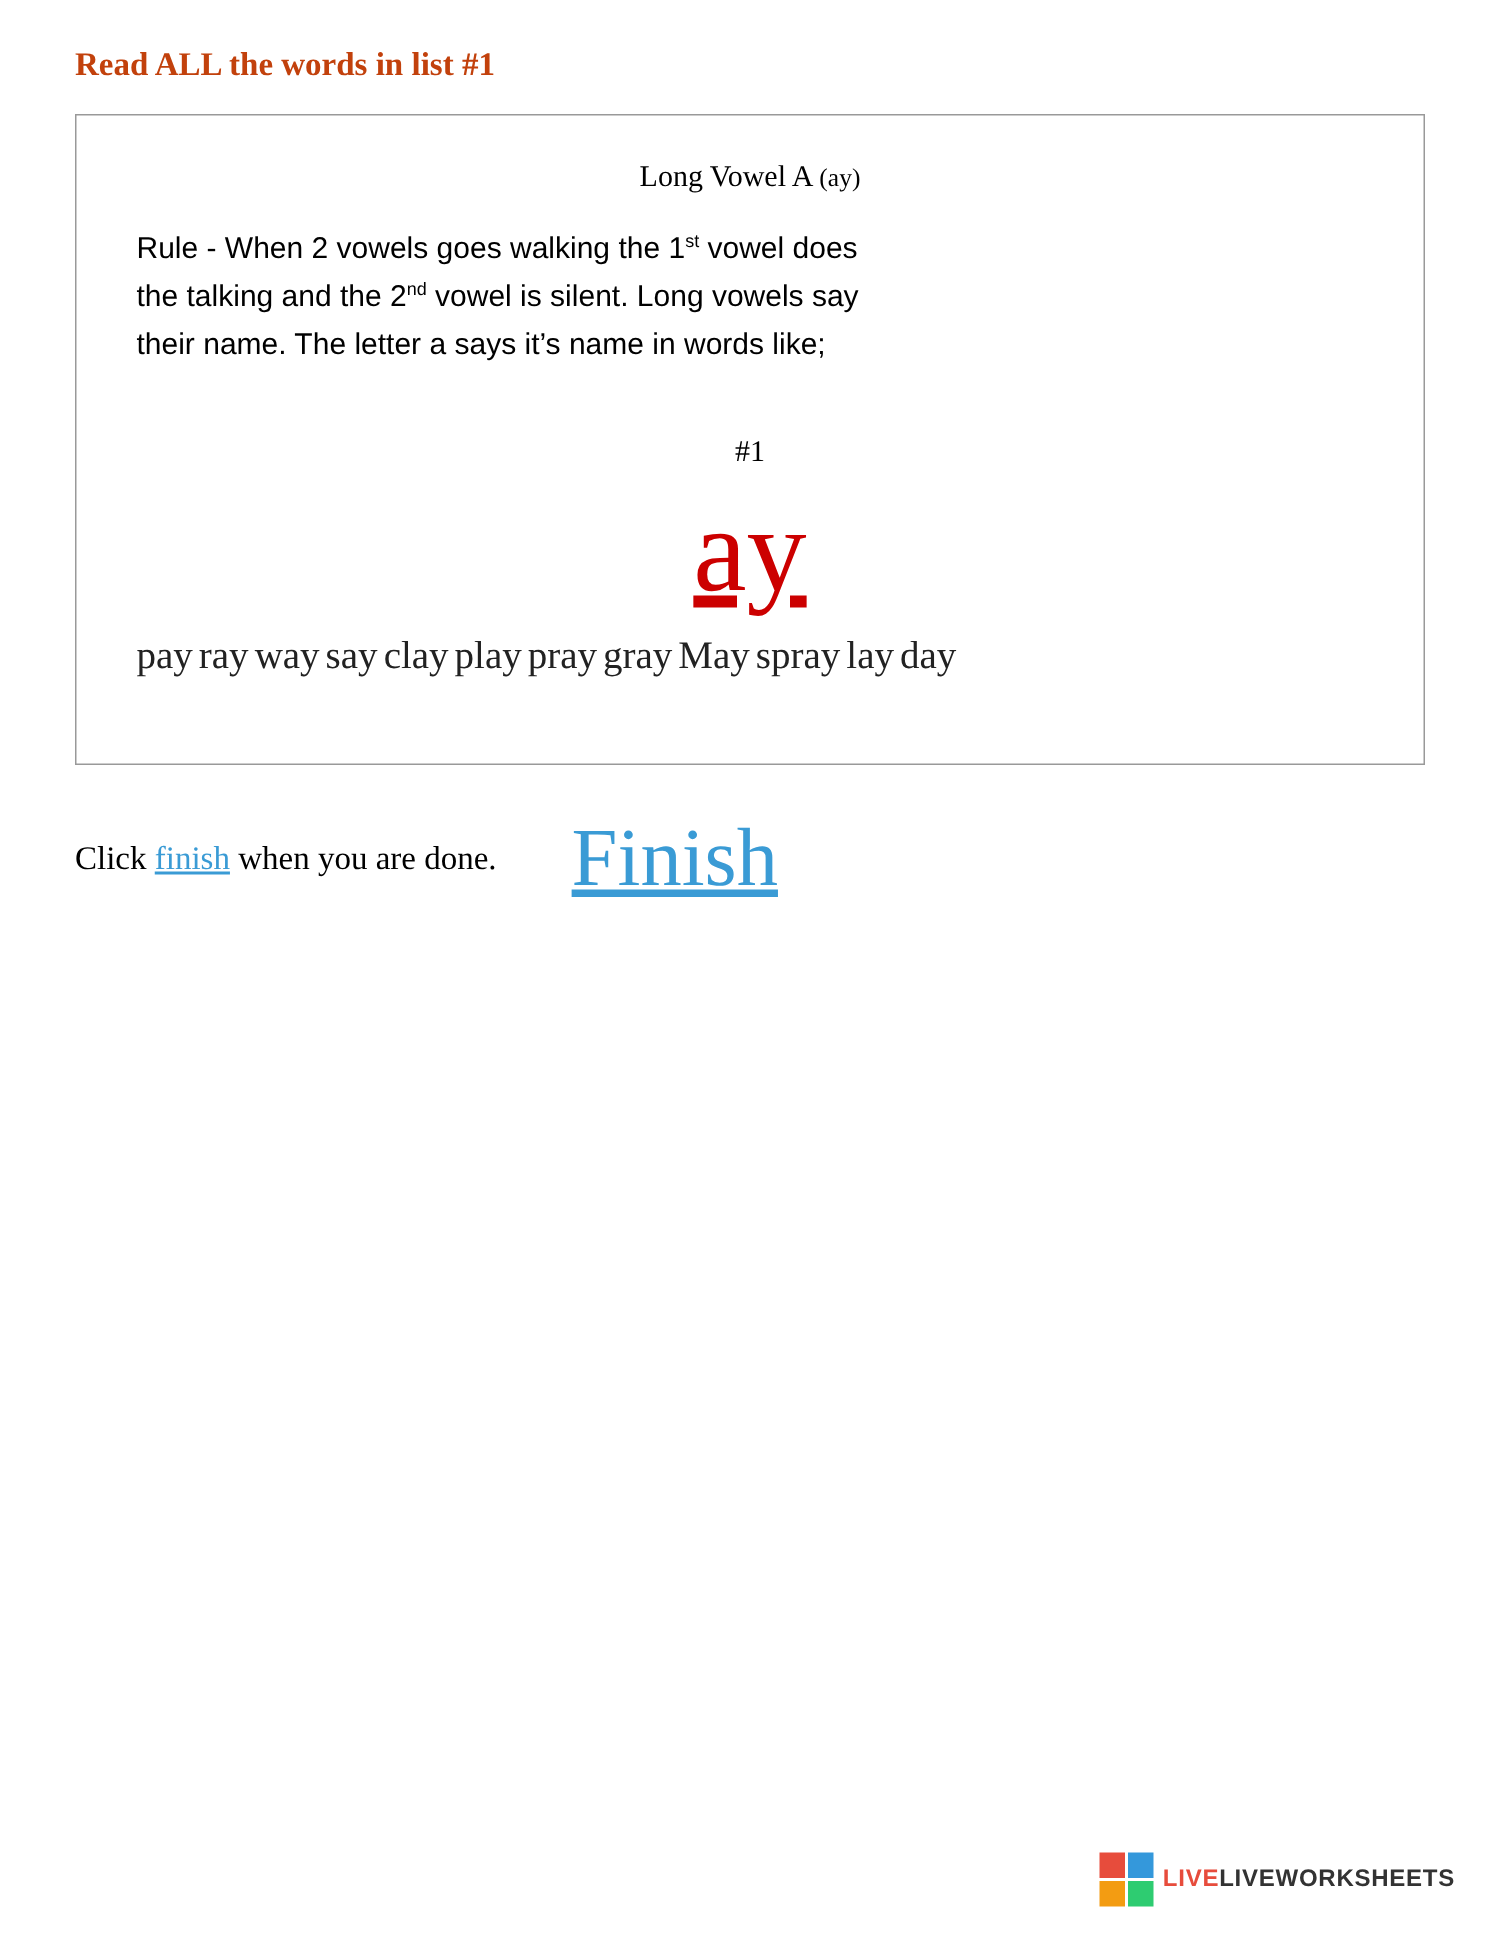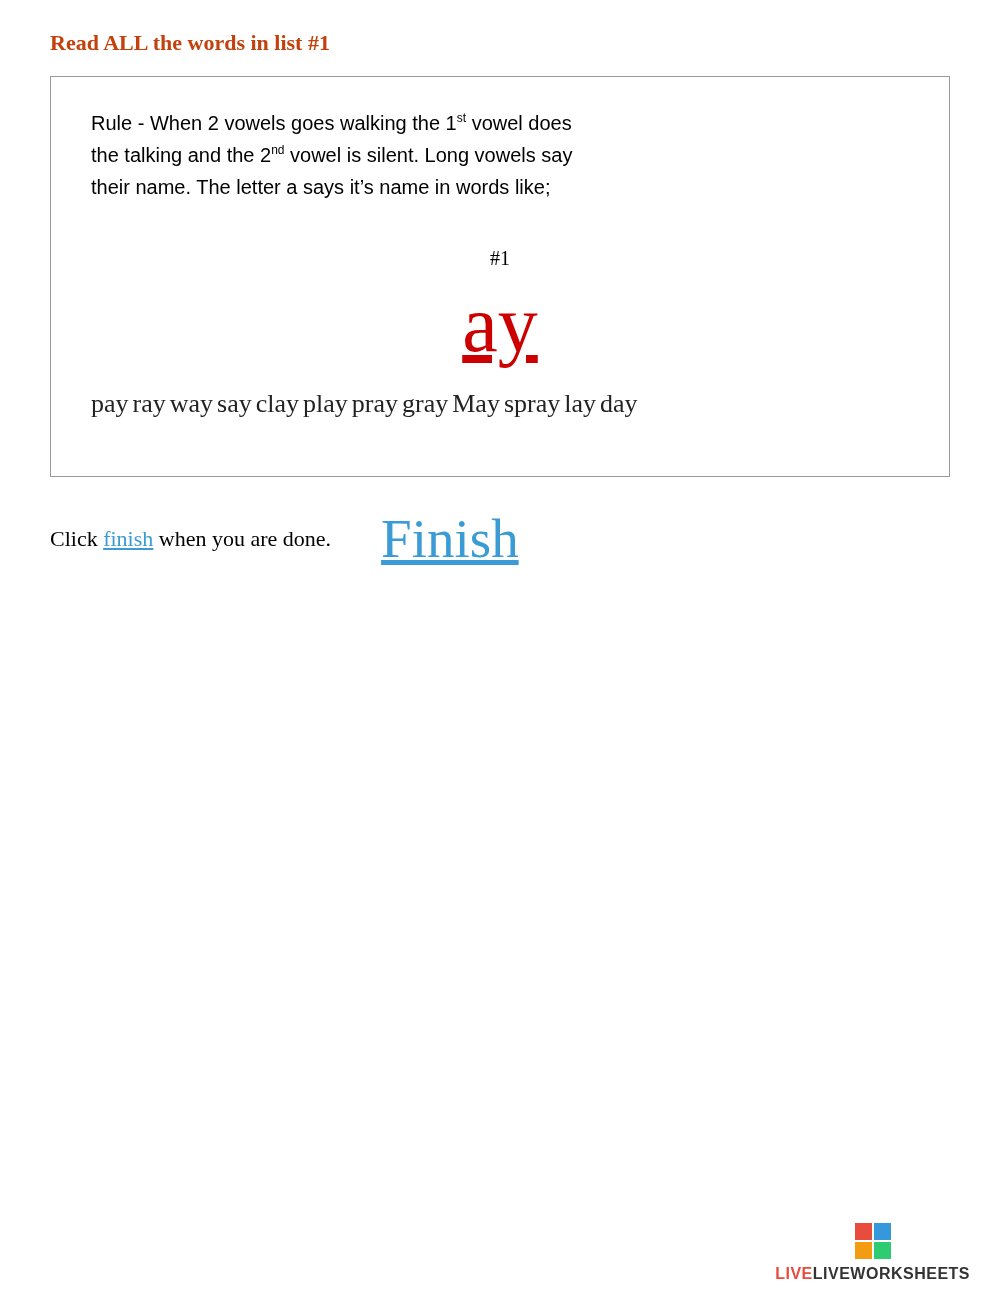--- a/index.html
+++ b/index.html
@@ -59,21 +59,21 @@
       font-size: 20px;
       margin-bottom: 10px;
       font-family: 'Times New Roman', serif;
     }
 
     .big-ay {
       text-align: center;
       font-size: 80px;
       color: #cc0000;
       text-decoration: underline;
-      margin-bottom: 14px;
+      margin-bottom: 4px;
       font-family: 'Comic Sans MS', cursive;
       line-height: 1.1;
     }
 
     .word-list {
       display: flex;
       align-items: center;
       gap: 4px;
     }
 
@@ -106,26 +106,25 @@
       font-size: 55px;
       color: #3a9bd5;
       font-family: 'Comic Sans MS', cursive;
       text-decoration: underline;
       cursor: pointer;
       margin-left: 30px;
     }
 
     .liveworksheets-logo {
       position: absolute;
-      bottom: 8px;
+      bottom: 20px;
       right: 30px;
       display: flex;
       align-items: center;
       gap: 6px;
-      flex-direction: column;
     }
 
     .logo-icon {
       width: 36px;
       height: 36px;
       display: grid;
       grid-template-columns: 1fr 1fr;
       grid-template-rows: 1fr 1fr;
       gap: 2px;
     }
@@ -147,20 +146,24 @@
       color: #e74c3c;
     }
   </style>
 </head>
 <body>
 
 <h1 class="page-title">Read ALL the words in list #1</h1>
 
 <div class="content-box">
 
+  <div class="box-title">
+    <span>Long Vowel A</span>
+    <span class="ay-suffix"> </span><span class="ay-suffix">(ay)</span>
+  </div>
 
   <div class="rule-text">
     <span>Rule - When 2 vowels goes walking the 1</span><sup>st</sup><span> vowel does</span><br>
     <span>the talking and the 2</span><sup>nd</sup><span> vowel is silent.  Long vowels say</span><br>
     <span>their name. The letter a says it’s name in words like;</span>
   </div>
 
   <div class="list-number">#1</div>
 
   <div class="big-ay">ay</div>

